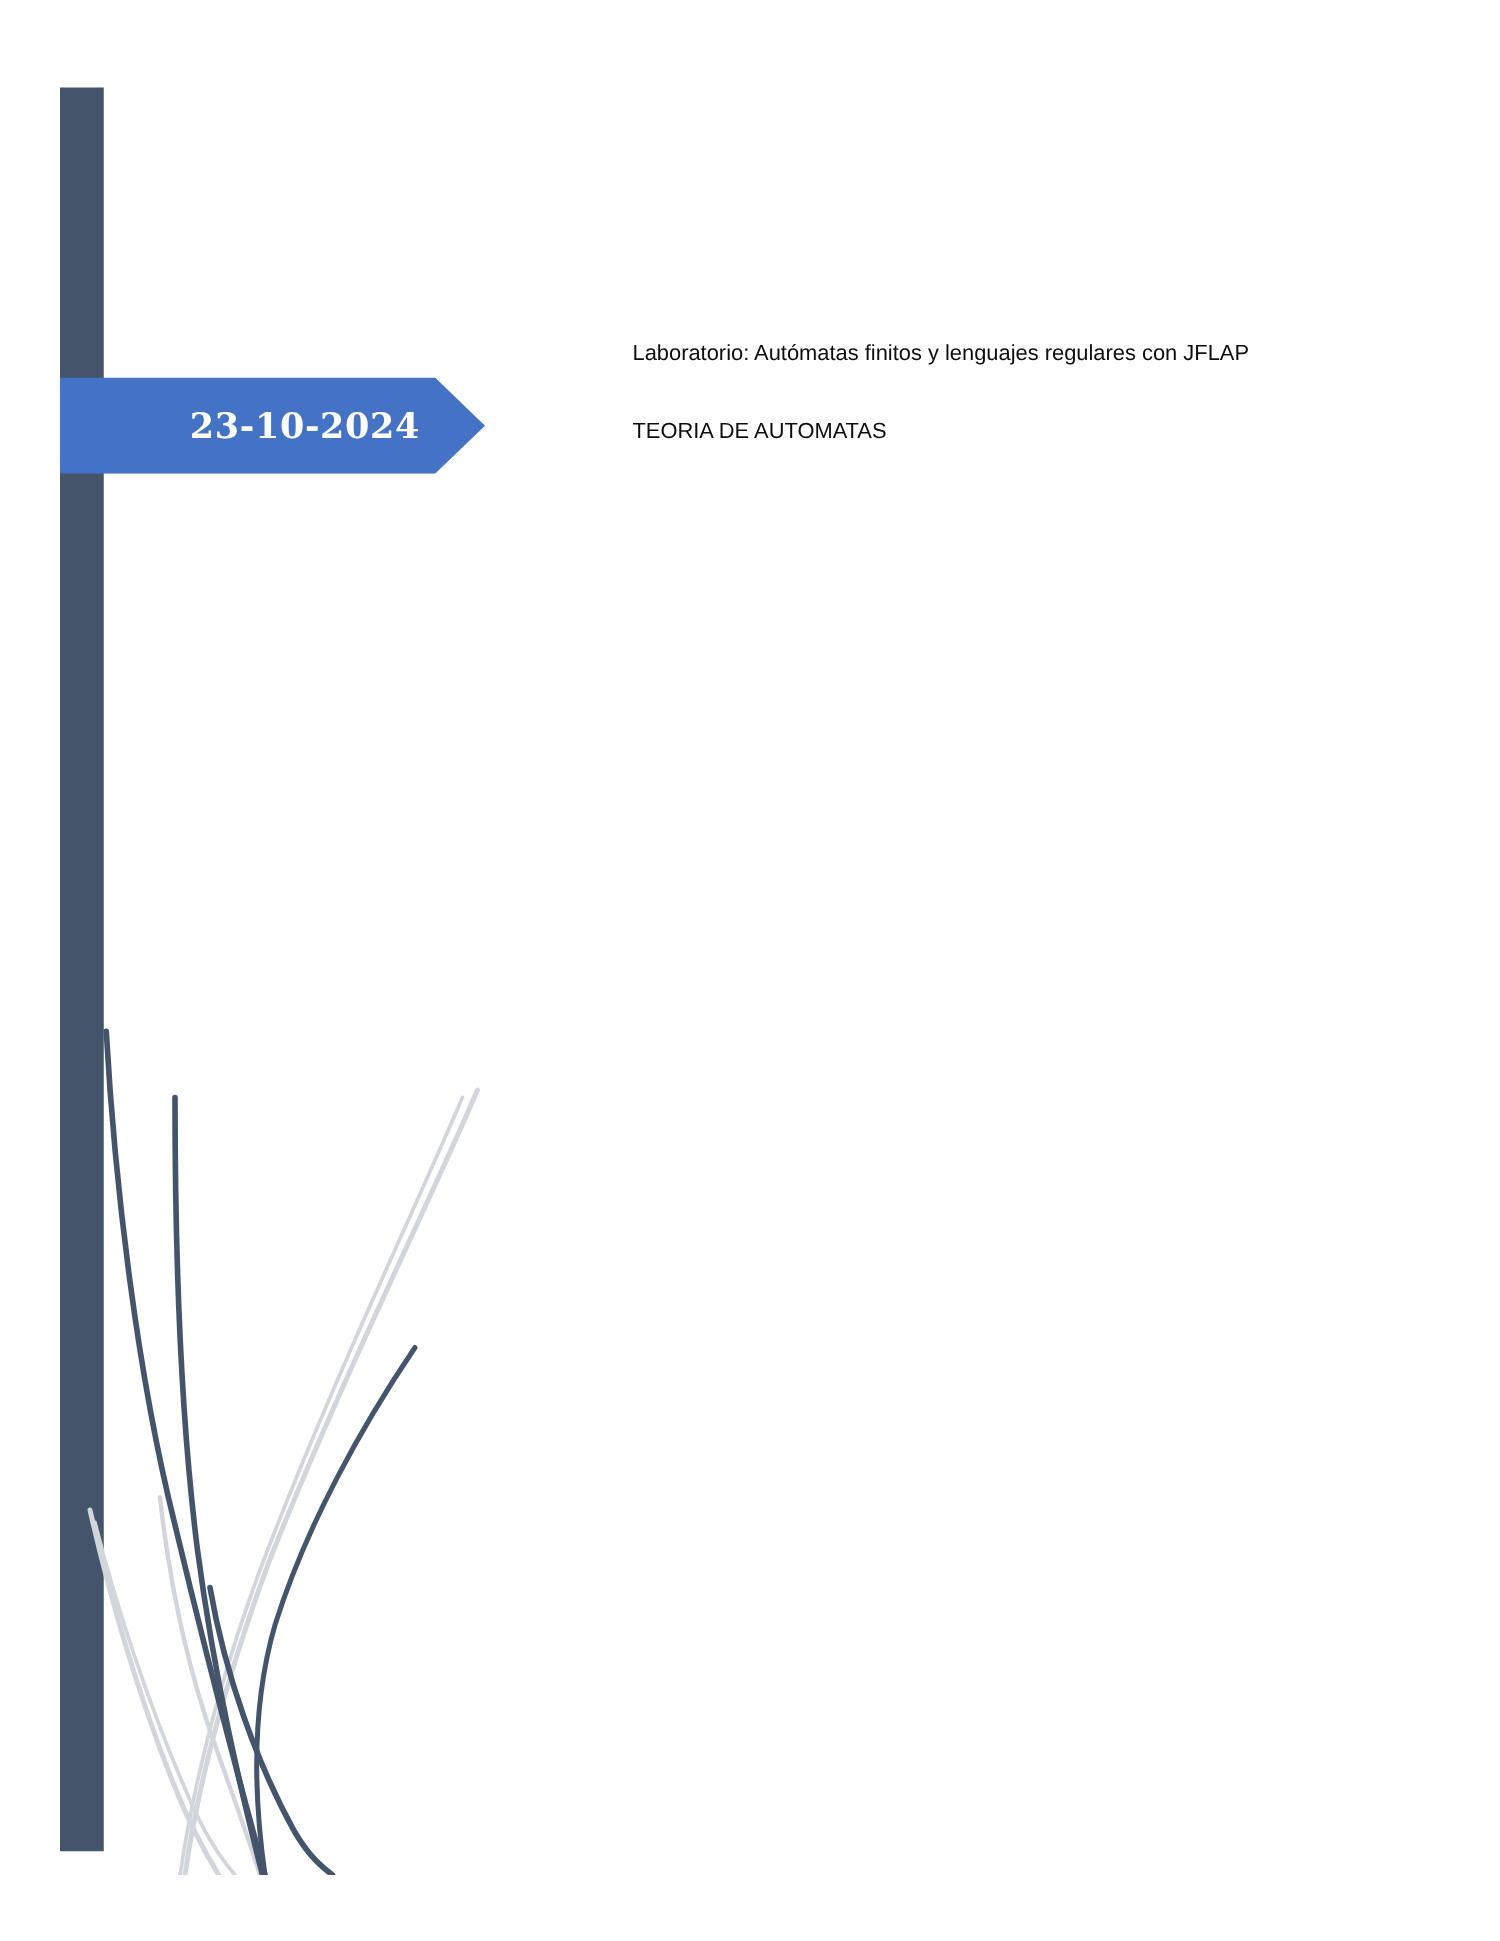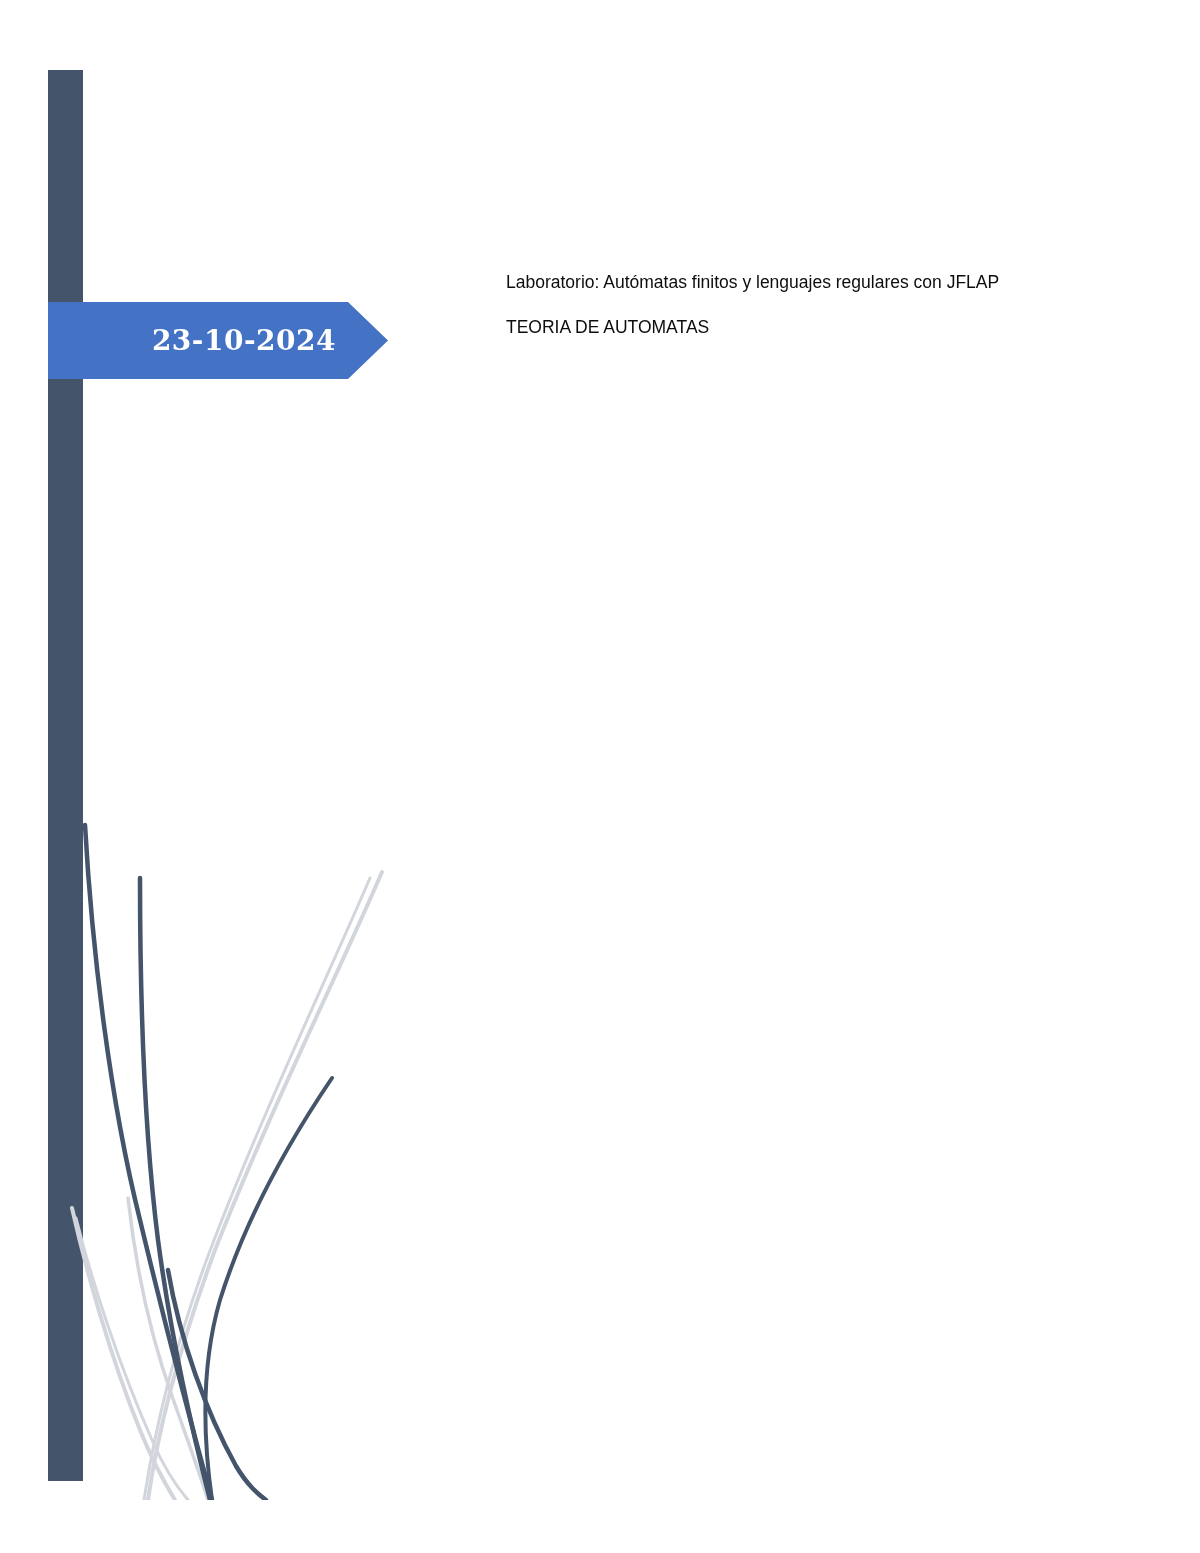--- a/index.html
+++ b/index.html
@@ -77,21 +77,21 @@
     top: 272px;
     width: 620px;
   }
   #top-text .line {
     font-size: 17.5px;
     color: #0d0d0d;
     line-height: 1.25;
     white-space: nowrap;
   }
   #top-text .line.first {
-    margin-bottom: 23px;
+    margin-bottom: 40px;
   }
 
   
   #bottom-text {
     position: absolute;
     left: 506px;
     top: 1343px;
     width: 620px;
   }
   #bottom-text .line {

